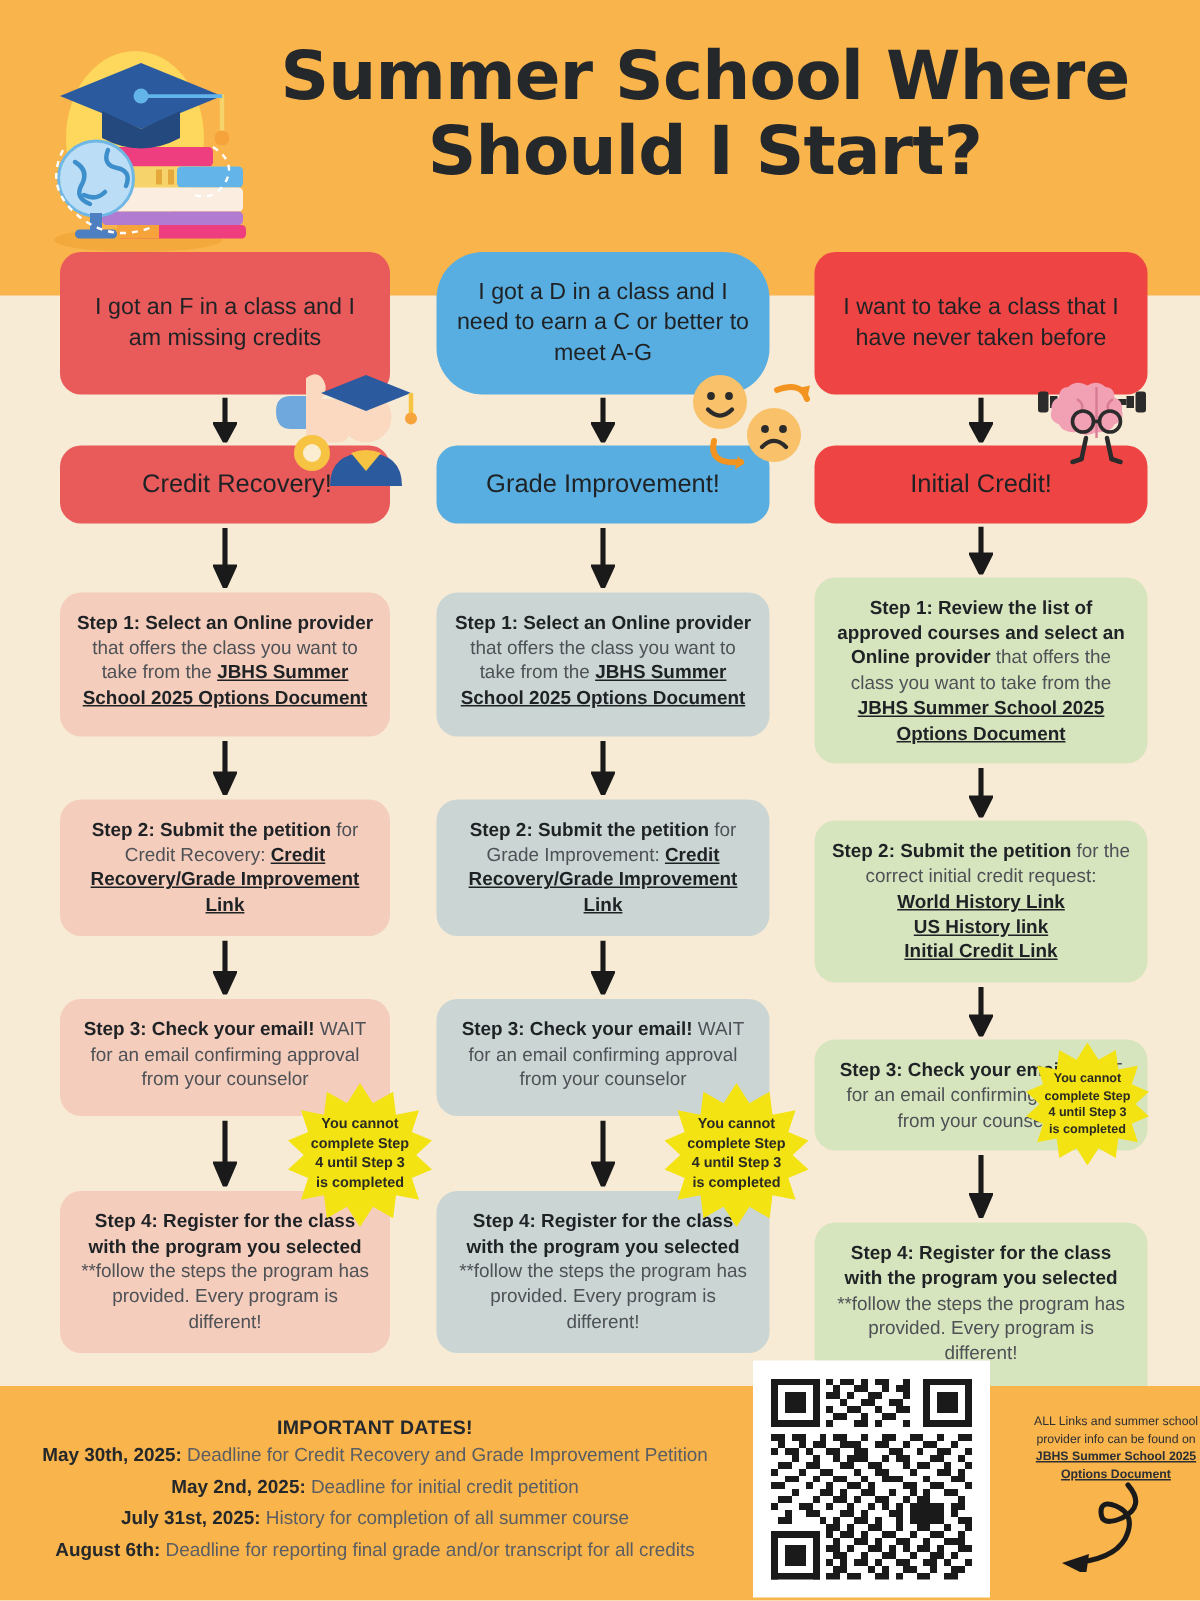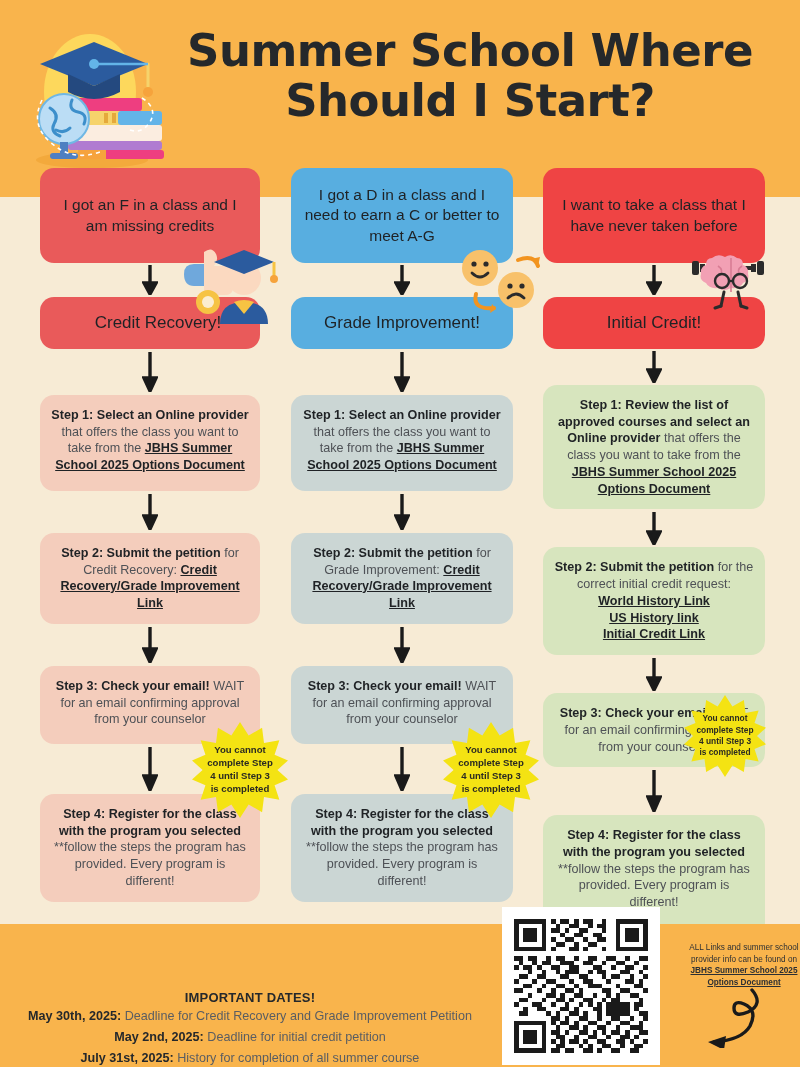--- a/index.html
+++ b/index.html
@@ -72,21 +72,21 @@
   .burst2 { left: 443px; top: 722px; }
   .burst3 { left: 684px; top: 695px; width: 82px; height: 82px; font-size: 8.4px; }
   .burst3 span { width: 58px; }
 
   
   .footer {
     position: absolute; left: 0; top: 924px; width: 800px; height: 143px;
     background: #F9B44C;
   }
   .dates { position: absolute; left: 8px; top: 20px; width: 484px; text-align: center; }
-  .dates-title { font-size: 13px; font-weight: bold; color: #25282B; letter-spacing: .2px; margin-top: 46px; }
+  .dates-title { font-size: 13px; font-weight: bold; color: #25282B; letter-spacing: .2px; }
   .dates-line { font-size: 12.6px; line-height: 1.42; color: #5A5D62; margin-top: 3px; }
   .dates-line b { color: #25282B; font-weight: bold; }
 
   .qr-wrap {
     position: absolute; left: 502px; top: -17px;
     width: 158px; height: 158px; background: #FFFFFF;
     display: flex; align-items: center; justify-content: center;
   }
   .qr { width: 134px; height: 134px; }
 
@@ -187,21 +187,21 @@
       <svg width="16" height="44" viewBox="0 0 16 44">
           <path d="M8 0 L8 31 M2 29 L8 43 L14 29 Z" stroke="#1A1A1A" stroke-width="3.4" fill="#1A1A1A"></path>
         </svg>
     </div>
     <div class="box sbox c1-s" style="min-height:96px;">
       <b>Step 4: Register for the class with the program you selected</b><span> **follow the steps the program has provided. Every program is different!</span>
     </div>
   </div>
 
   <div class="col col2">
-    <div class="box qbox c2-q" style="min-height:95px;display:flex;align-items:center;justify-content:center;">I got a D in a class and I need to earn a C or better to meet A-G</div>
+    <div class="box qbox c2-q" style="min-height:95px;display:flex;align-items:center;justify-content:center;border-radius:31px;">I got a D in a class and I need to earn a C or better to meet A-G</div>
     <div class="arrow">
       <svg width="16" height="30" viewBox="0 0 16 30">
           <path d="M8 0 L8 20 M2 18 L8 29 L14 18 Z" stroke="#1A1A1A" stroke-width="3.4" fill="#1A1A1A"></path>
         </svg>
     </div>
     <div class="box rbox c2-r" style="min-height:52px;display:flex;align-items:center;justify-content:center;">Grade Improvement!</div>
     <div class="arrow" style="height:46px;">
       <svg width="16" height="40" viewBox="0 0 16 40">
           <path d="M8 0 L8 28 M2 26 L8 39 L14 26 Z" stroke="#1A1A1A" stroke-width="3.4" fill="#1A1A1A"></path>
         </svg>

